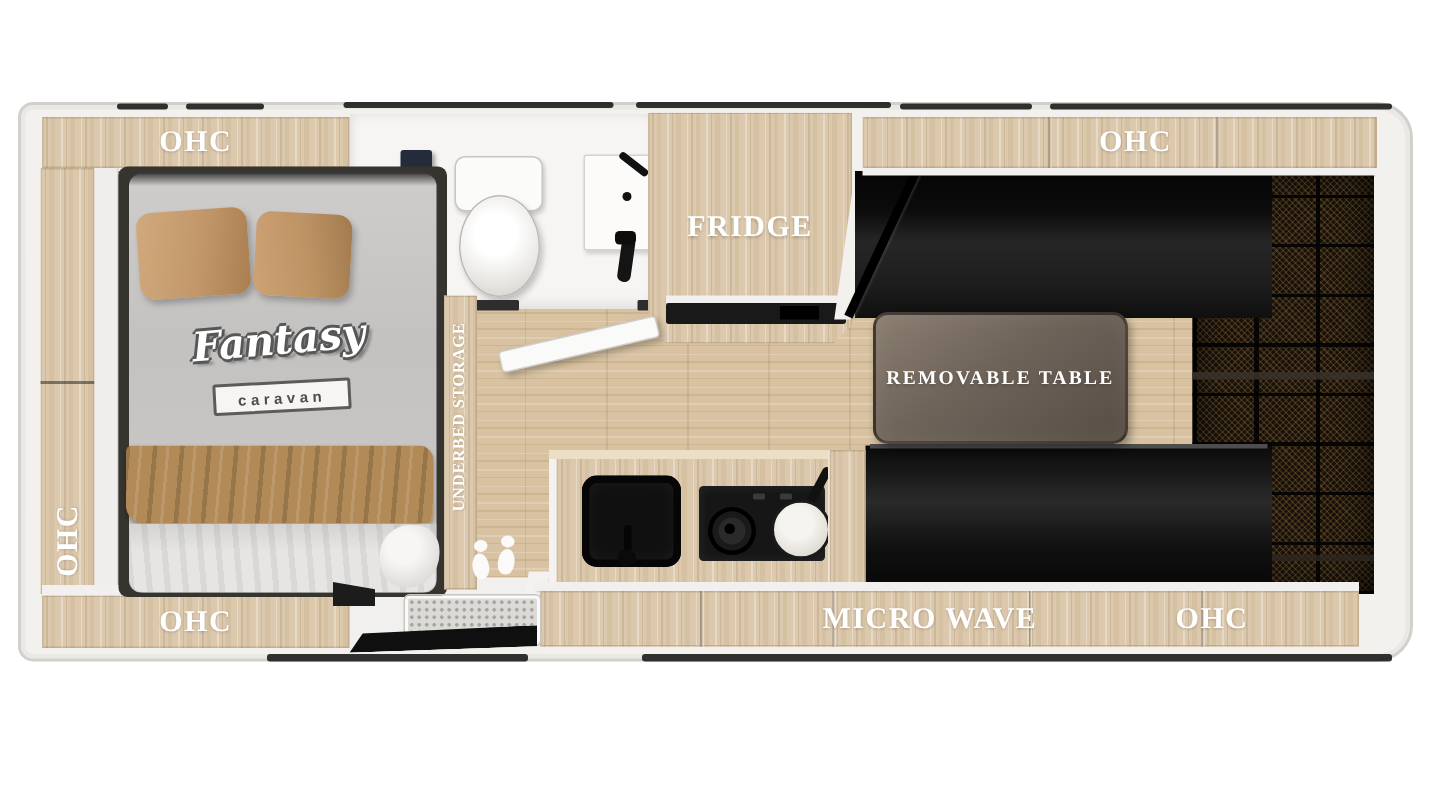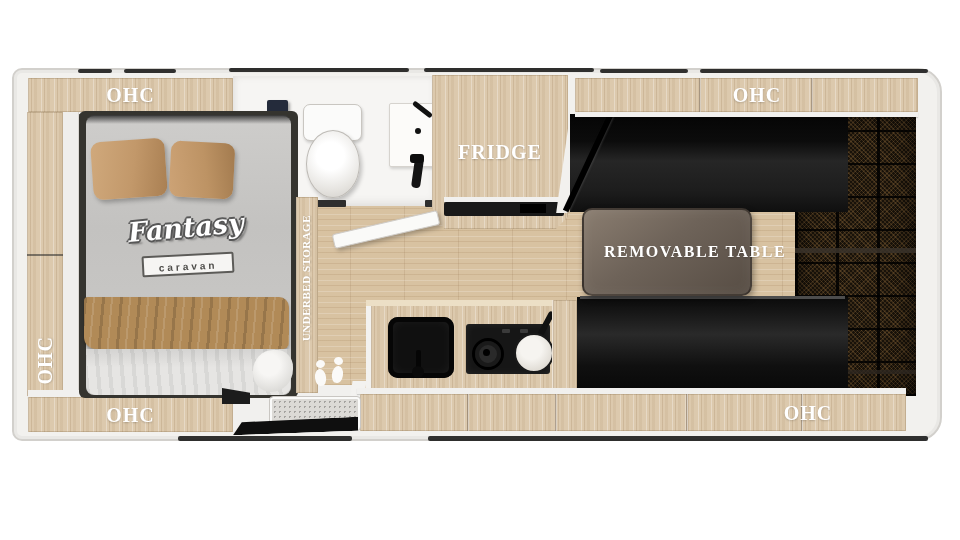--- a/index.html
+++ b/index.html
@@ -95,21 +95,21 @@
   <div class="a" style="left:585px;top:110px;width:6px;height:106px;background:#000;transform:rotate(25deg);
               box-shadow:1px 0 2px rgba(120,120,120,.35);"></div>
   <div class="a" style="left:577px;top:297px;width:271px;height:98px;
               background:linear-gradient(0deg,#070707 0%,#101010 30%,#2a2a2a 62%,#161616 85%,#0a0a0a 100%);"></div>
   <div class="a" style="left:580px;top:296px;width:265px;height:3px;background:#4d4d4d;"></div>
 
   <div class="a" style="left:582px;top:208px;width:166px;height:84px;border-radius:10px;
               background:linear-gradient(145deg,#8a7d70 0%,#6e6359 45%,#574d44 100%);
               border:2px solid rgba(35,30,25,.55);
               box-shadow:2px 3px 6px rgba(0,0,0,.35), inset 0 0 14px rgba(255,255,255,.07);">
-    <div class="a lbl c" style="left:50%;top:50%;font-size:16px;letter-spacing:1.5px;margin-left:28px;">REMOVABLE TABLE</div>
+    <div class="a lbl c" style="left:50%;top:50%;font-size:13px;letter-spacing:1.5px;">REMOVABLE TABLE</div>
   </div>
 
   <div class="a wood" style="left:28px;top:78px;width:205px;height:34px;">
     <div class="a lbl c" style="left:50%;top:50%;font-size:20px;">OHC</div>
   </div>
   <div class="a whiteedge" style="left:28px;top:112px;width:205px;height:5px;"></div>
 
   <div class="a wood" style="left:27px;top:112px;width:36px;height:284px;">
     <div class="a lbl vtext" style="left:7px;top:224px;font-size:20px;">OHC</div>
     <div class="a" style="left:0;top:142px;width:36px;height:2px;background:rgba(40,40,40,.55);"></div>
@@ -185,20 +185,21 @@
               background:radial-gradient(circle at 42% 38%, #f6f4f0 35%, #e2ded7 70%, #cfcac2);"></div>
   <div class="a wood" style="left:552px;top:300px;width:24px;height:92px;border-left:1px solid rgba(255,255,255,.5);"></div>
   <div class="a" style="left:349px;top:381px;width:14px;height:50px;background:#f3f2f0;transform:skewX(-8deg);"></div>
 
   <div class="a whiteedge" style="left:357px;top:388px;width:549px;height:6px;"></div>
   <div class="a wood" style="left:360px;top:394px;width:546px;height:37px;">
     <div class="a vdiv" style="left:107px;top:0;height:37px;"></div>
     <div class="a vdiv" style="left:195px;top:0;height:37px;"></div>
     <div class="a vdiv" style="left:326px;top:0;height:37px;"></div>
     <div class="a vdiv" style="left:441px;top:0;height:37px;"></div>
+    <div class="a lbl c" style="left:260px;top:50%;font-size:20px;">MICRO WAVE</div>
     <div class="a lbl c" style="left:448px;top:50%;font-size:20px;">OHC</div>
   </div>
 
   <div class="a" style="left:332px;top:222px;width:106px;height:13px;background:#fafaf8;border:1px solid #cfccc8;
               border-radius:3px;transform:rotate(-13deg);box-shadow:2px 3px 4px rgba(0,0,0,.25);"></div>
 
   <div class="a" style="left:270px;top:397px;width:86px;height:29px;border:2px solid #fafaf9;outline:1px solid #c9c6c2;
               border-radius:3px;background-color:#dcdad6;
               background-image:radial-gradient(rgba(120,118,114,.55) 1px, rgba(0,0,0,0) 1px);
               background-size:5px 5px;"></div>

